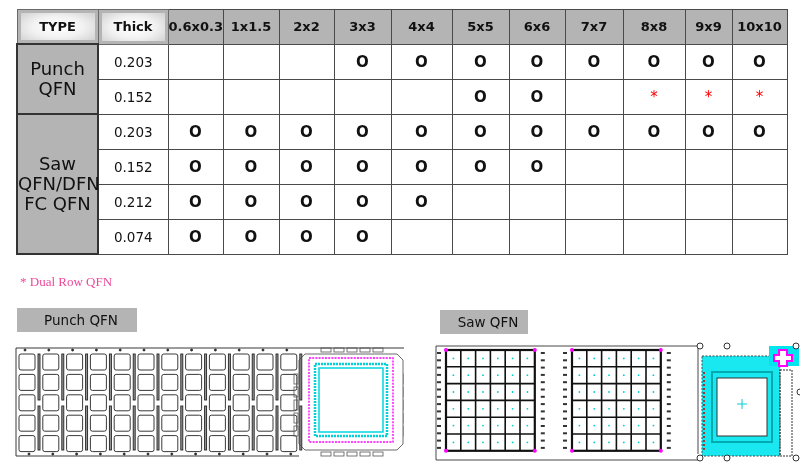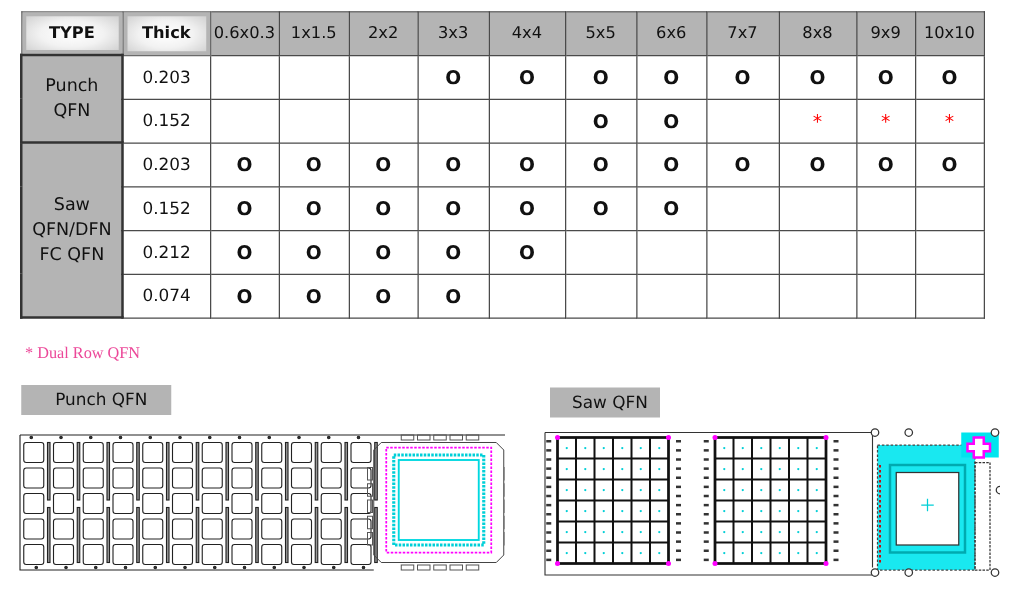--- a/index.html
+++ b/index.html
@@ -2,25 +2,25 @@
 <html><head>
 <meta charset="utf-8">
 <style>
   html, body { margin:0; padding:0; background:#ffffff; }
   body { width:809px; height:472px; position:relative; overflow:hidden;
          font-family:"DejaVu Sans", sans-serif; color:#111; }
   table.cap { position:absolute; left:16px; top:9px; border-collapse:collapse;
               table-layout:fixed; width:770px; }
   table.cap td, table.cap th { border:1.5px solid #4a4a4a; padding:0; text-align:center;
               vertical-align:middle; font-weight:normal; font-size:13px; }
-  table.cap th { background:#b4b4b4; height:33px; font-size:13px; }
+  table.cap th { background:#b4b4b4; height:33px; font-size:13px;font-weight:bold; }
   table.cap th.emb { background:radial-gradient(ellipse at center,#ffffff 0%,#f2f2f2 45%,#c8c8c8 100%);
               font-weight:bold; font-size:13px; border-color:#6a6a6a;
               box-shadow: inset 0 0 0 3px #b4b4b4; }
-  table.cap td.type { background:#b4b4b4; font-size:14px; line-height:20px; border-width:2px; border-color:#333; }
+  table.cap td.type { background:#b4b4b4; font-size:18px; line-height:20px; border-width:2px; border-color:#333; }
   table.cap td.thick { font-size:13.5px;margin-left:44px; }
   table.cap tr.r td { height:34px; }
   table.cap td.mark { font-size:15px; font-weight:bold; }
   table.cap td.star { color:#ff0000; font-size:15px; }
   .note { position:absolute; left:20px; top:274px; color:#ec4899; font-size:13px;font-family:Liberation Serif, serif; }
   .lbl { position:absolute; background:#b4b4b4; font-size:13.5px; padding-left:8px; line-height:24px; height:24px;text-align:center; }
   .lbl.punch { left:17px; top:308px; width:112px; }
   .lbl.saw { left:440px; top:310px; width:80px; }
   svg.diag { position:absolute; }
 </style>

